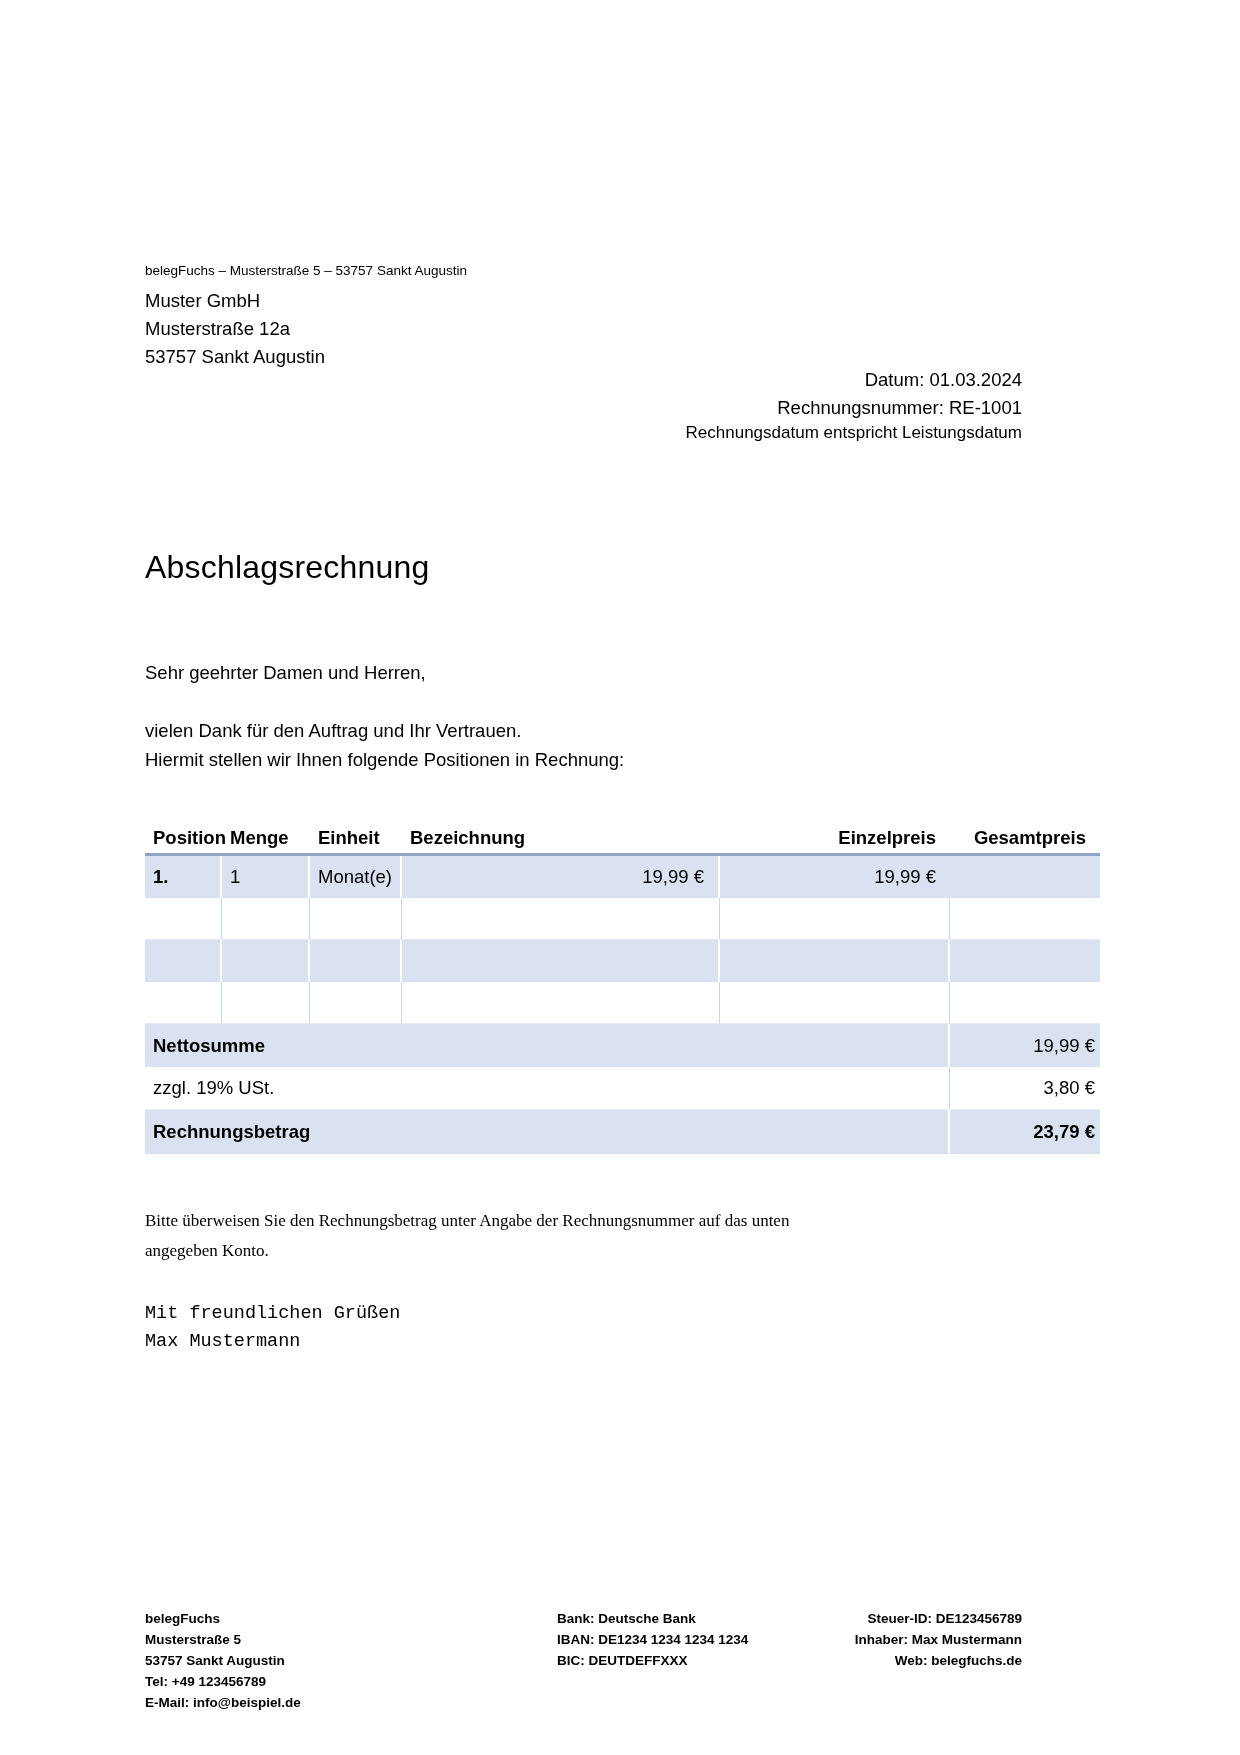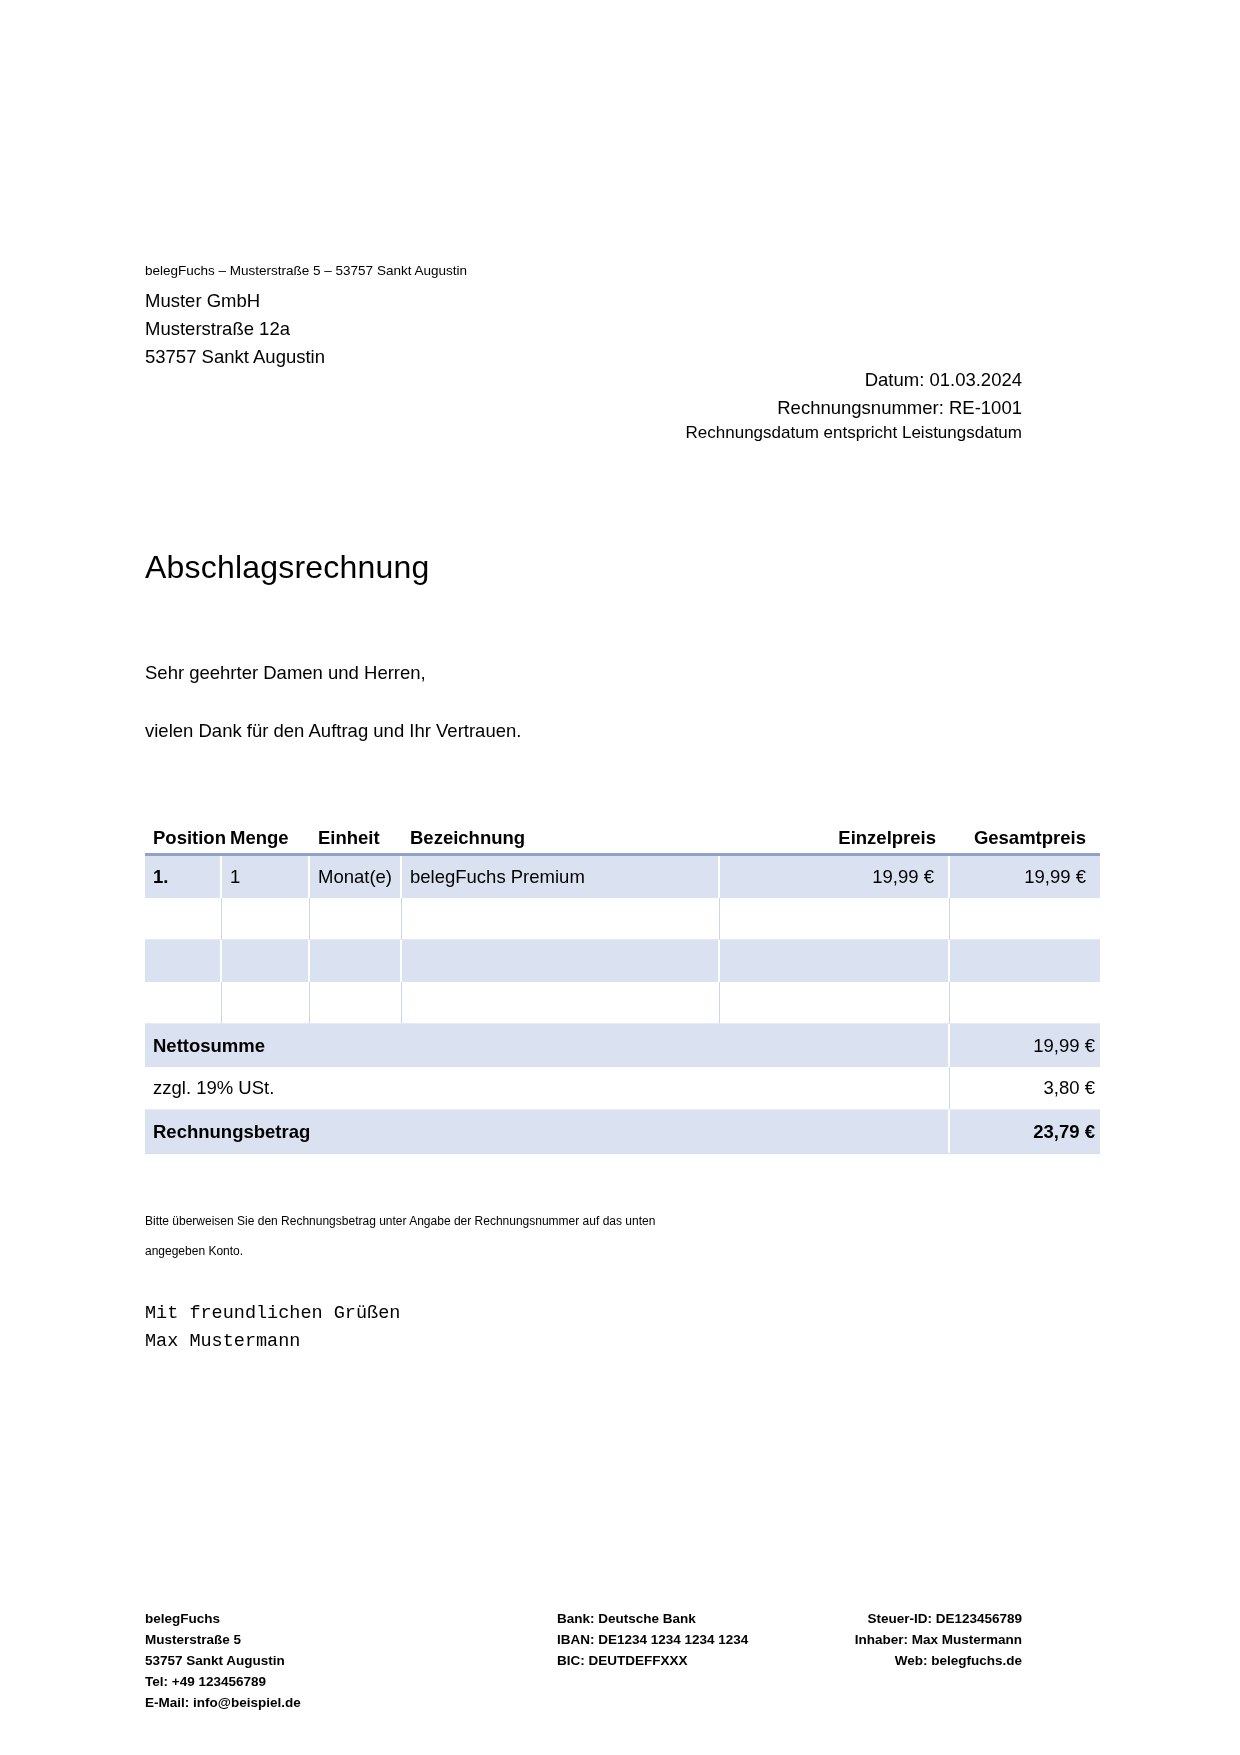--- a/index.html
+++ b/index.html
@@ -85,21 +85,21 @@
   .total-row .label { padding-left: 8px; height: 100%; display: flex; align-items: center; }
   .total-row .value { justify-self: end; padding-right: 14px; }
   .total-row.shaded .label { border-right: 2px solid #ffffff; }
   .total-row.white .label { border-right: 1px solid #ccd6ea; }
   .total-row.white { border-bottom: 1px solid #e9edf6; }
   .items-table { border-bottom: 1px solid #d6deee; }
   .bold { font-weight: 700; }
 
   .payment-note {
     position: absolute; left: 145px; top: 1206px;
-    font-size: 12px; line-height: 30px;
+    font-size: 17px; line-height: 30px; font-family: Liberation Serif, serif;
   }
   .closing {
     position: absolute; left: 145px; top: 1300px;
     font-size: 18.5px; line-height: 28px; font-family: Liberation Mono, monospace;
   }
 
   
   .footer-col {
     position: absolute; top: 1608px;
     font-size: 13.5px; font-weight: 700; line-height: 21px;
@@ -126,38 +126,38 @@
     <div>Rechnungsnummer: RE-1001</div>
     <div class="meta-note">Rechnungsdatum entspricht Leistungsdatum</div>
   </div>
 
   <div class="title">Abschlagsrechnung</div>
 
   <div class="salutation">Sehr geehrter Damen und Herren,</div>
 
   <div class="intro">
     <div>vielen Dank für den Auftrag und Ihr Vertrauen.</div>
+    <div>Hiermit stellen wir Ihnen folgende Positionen in Rechnung:</div>
   </div>
 
   <div class="items-table">
 
     <div class="trow thead">
       <div class="c">Position</div>
       <div class="c">Menge</div>
       <div class="c">Einheit</div>
       <div class="c">Bezeichnung</div>
       <div class="c num">Einzelpreis</div>
       <div class="c num">Gesamtpreis</div>
     </div>
 
     <div class="trow body-row shaded">
       <div class="c bold">1.</div>
       <div class="c">1</div>
       <div class="c">Monat(e)</div>
-      <div class="c">belegFuchs Premium</div>
       <div class="c num">19,99 €</div>
       <div class="c num">19,99 €</div>
     </div>
 
     <div class="trow body-row white">
       <div class="c"></div>
         <div class="c"></div>
       <div class="c"></div>
         <div class="c"></div>
       <div class="c"></div>

